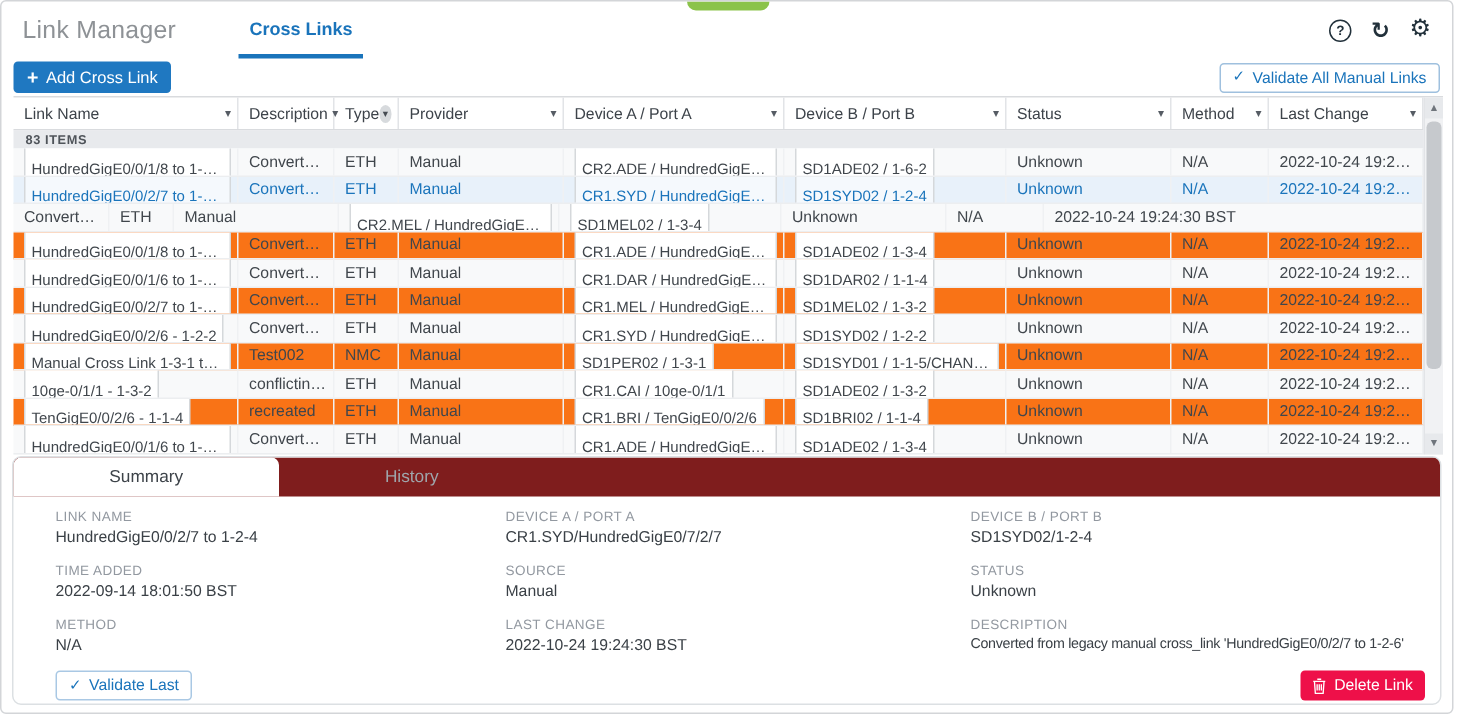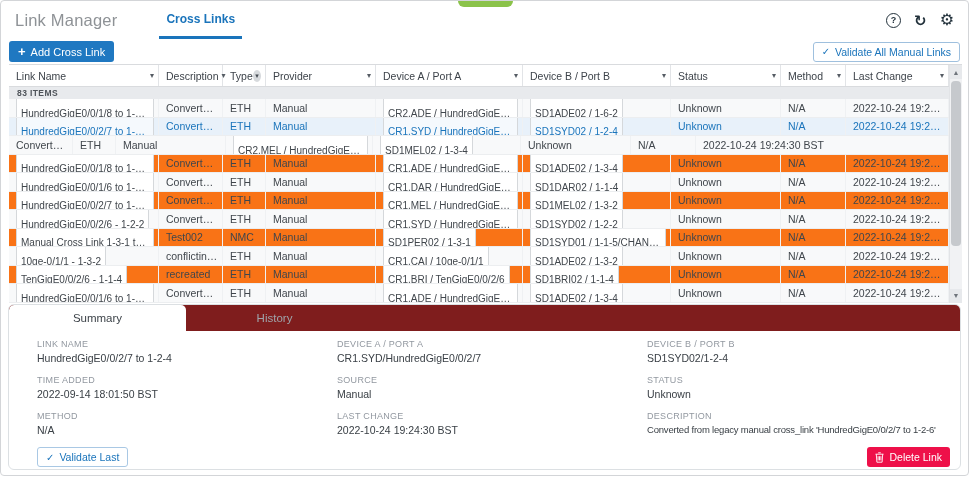--- a/index.html
+++ b/index.html
@@ -476,21 +476,21 @@
           <div class="f-value">2022-09-14 18:01:50 BST</div>
         </div>
         <div class="field">
           <div class="f-label">METHOD</div>
           <div class="f-value">N/A</div>
         </div>
       </div>
       <div class="col">
         <div class="field">
           <div class="f-label">DEVICE A / PORT A</div>
-          <div class="f-value">CR1.SYD/HundredGigE0/0/2/7</div>
+          <div class="f-value">CR1.SYD/HundredGigE0/7/2/7</div>
         </div>
         <div class="field">
           <div class="f-label">SOURCE</div>
           <div class="f-value">Manual</div>
         </div>
         <div class="field">
           <div class="f-label">LAST CHANGE</div>
           <div class="f-value">2022-10-24 19:24:30 BST</div>
         </div>
       </div>

